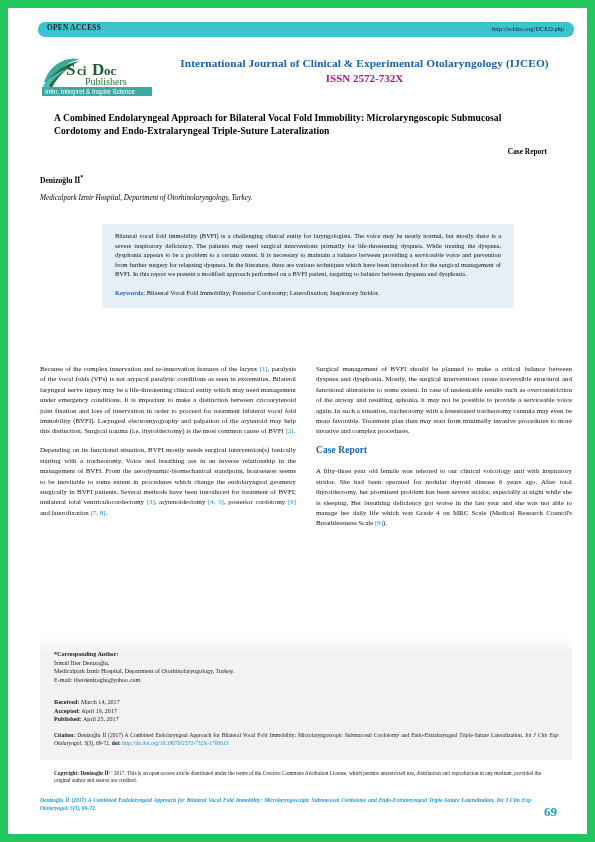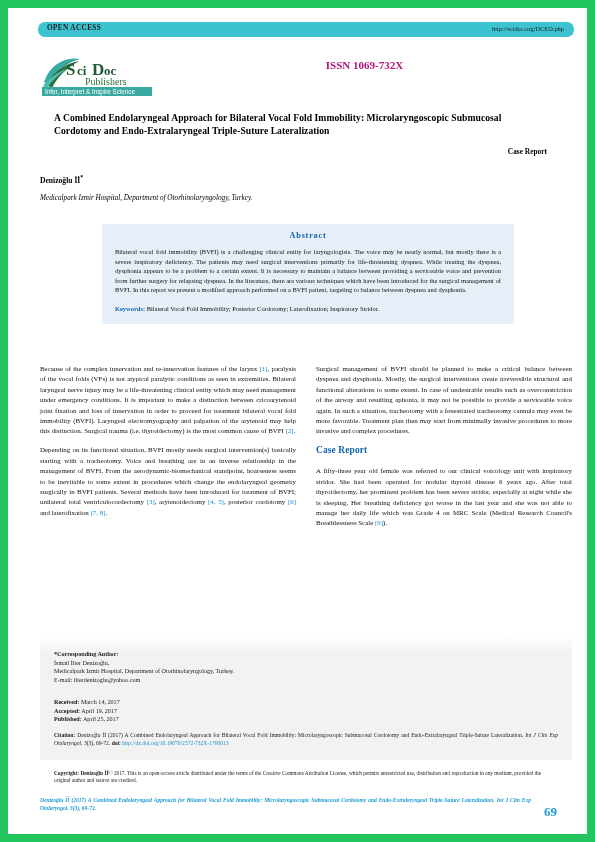--- a/index.html
+++ b/index.html
@@ -101,34 +101,34 @@
         <text x="26" y="23" font-family="Liberation Serif, serif" font-size="17" font-weight="bold" fill="#1f5c33" letter-spacing="0">S</text>
         <text x="37" y="23" font-family="Liberation Serif, serif" font-size="13" font-weight="bold" fill="#1f5c33">ci</text>
         <text x="52" y="23" font-family="Liberation Serif, serif" font-size="17" font-weight="bold" fill="#1f5c33">D</text>
         <text x="64" y="23" font-family="Liberation Serif, serif" font-size="13" font-weight="bold" fill="#1f5c33">oc</text>
         <text x="45" y="33" font-family="Liberation Serif, serif" font-size="10" fill="#2f6f3e">Publishers</text>
         <rect x="2" y="35" width="110" height="9" fill="#3aa9a2"></rect>
         <text x="5" y="42" font-family="Liberation Sans, sans-serif" font-size="6.3" fill="#ffffff">Infer, Interpret &amp; Inspire Science</text>
       </svg>
     </div>
     <div class="jtitle">
-      <div class="jt2">ISSN 1069-732X</div>
+      <div class="jt1">International Journal of Clinical &amp; Experimental Otolaryngology (IJCEO)</div>
+      <div class="jt2">ISSN 2572-732X</div>
     </div>
   </div>
 
   <div class="ptitle">A Combined Endolaryngeal Approach for Bilateral Vocal Fold Immobility: Microlaryngoscopic Submucosal Cordotomy and Endo-Extralaryngeal Triple-Suture Lateralization</div>
   <div class="ctype">Case Report</div>
 
   <div class="author">
     <span>Denizoğlu İİ</span><sup>*</sup>
   </div>
   <div class="affil">Medicalpark Izmir Hospital, Department of Otorhinolaryngology, Turkey.</div>
 
   <div class="abs">
-    <h2>Abstract</h2>
     <p>Bilateral vocal fold immobility (BVFI) is a challenging clinical entity for laryngologists. The voice may be nearly normal, but mostly there is a severe inspiratory deficiency. The patients may need surgical interventions primarily for life-threatening dyspnea. While treating the dyspnea, dysphonia appears to be a problem to a certain extent. It is necessary to maintain a balance between providing a serviceable voice and prevention from further surgery for relapsing dyspnea. In the literature, there are various techniques which have been introduced for the surgical management of BVFI. In this report we present a modified approach performed on a BVFI patient, targeting to balance between dyspnea and dysphonia.</p>
     <div class="kw">
       <b>Keywords:</b>
       <span>Bilateral Vocal Fold Immobility; Posterior Cordotomy; Laterofixation; Inspiratory Stridor.</span>
     </div>
   </div>
 
   <div class="cols">
 
     <div class="col left">

